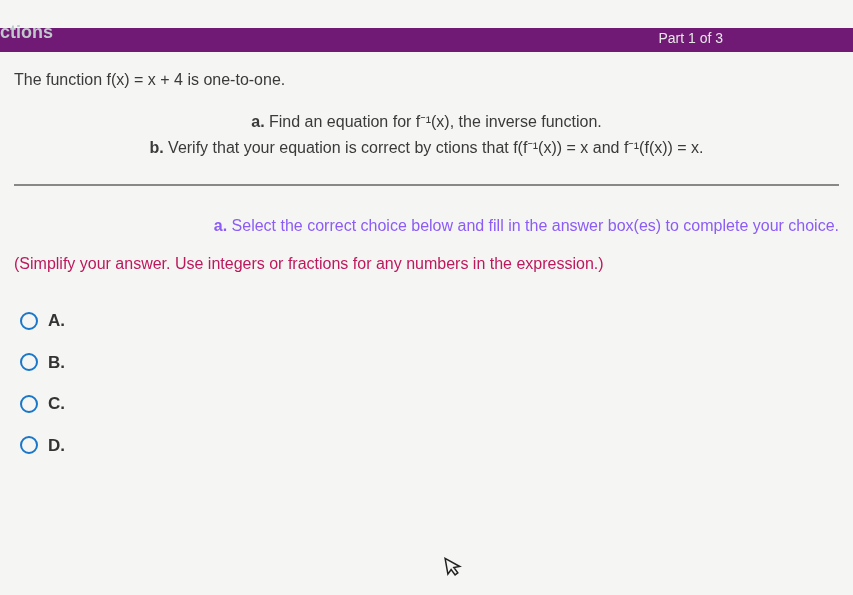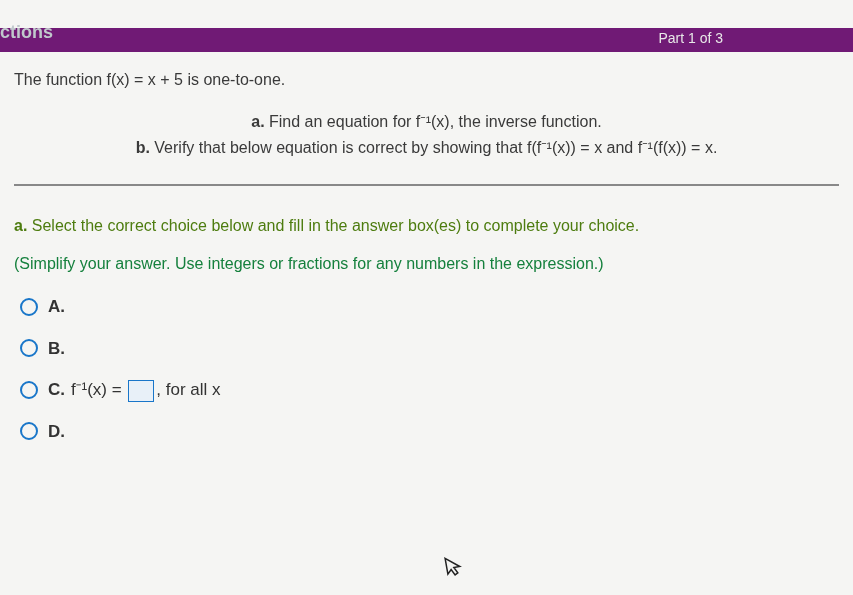--- a/index.html
+++ b/index.html
@@ -56,22 +56,22 @@
     position:absolute;
     right:-2px;
     top:-7px;
     width:10px; height:10px;
     border:2px solid #aaa;
     border-left:none;
     border-bottom:none;
     border-radius:0 8px 0 0;
     opacity:0.4;
   }
-  .question-a { margin-bottom: 14px; color:#4d7c0f; }
-  .simplify { margin-bottom: 18px; color:#15803d; }
+  .question-a { margin-bottom: 14px; color:#8b5cf6;text-align:right; }
+  .simplify { margin-bottom: 32px; color:#be185d; }
   .choices { padding-left: 6px; }
   .choice-row {
     display: flex;
     align-items: center;
     margin-bottom: 16px;
     font-size: 17px;
   }
   .radio-outer {
     width: 18px;
     height: 18px;
@@ -108,28 +108,28 @@
 </head>
 <body>
 
 <div class="header-bar">
   <span class="header-left">ctions</span>
   <span class="header-right">Part 1 of 3</span>
 </div>
 
 <div class="content">
 
-  <div class="intro">The function f(x) = x + 5 is one-to-one.</div>
+  <div class="intro">The function f(x) = x + 4 is one-to-one.</div>
 
   <div class="parts">
     <div class="part-line">
       <span class="bold-label">a.</span><span> Find an equation for f⁻¹(x), the inverse function.</span>
     </div>
     <div class="part-line">
-      <span class="bold-label">b.</span><span> Verify that below equation is correct by showing that f(f⁻¹(x)) = x and f⁻¹(f(x)) = x.</span>
+      <span class="bold-label">b.</span><span> Verify that your equation is correct by ctions that f(f⁻¹(x)) = x and f⁻¹(f(x)) = x.</span>
     </div>
   </div>
 
   <hr class="hr">
 
   <div class="question-a">
     <span class="bold-label">a.</span><span> Select the correct choice below and fill in the answer box(es) to complete your choice.</span>
   </div>
 
   <div class="simplify">(Simplify your answer. Use integers or fractions for any numbers in the expression.)</div>
@@ -142,23 +142,20 @@
     </div>
 
     <div class="choice-row">
       <span class="radio-outer"></span>
       <span class="choice-label">B.</span>
     </div>
 
     <div class="choice-row">
       <span class="radio-outer"></span>
       <span class="choice-label">C.</span>
-      <span class="math">
-        <span>f⁻¹(x) = </span><span class="answer-box"></span><span>, for all x</span>
-      </span>
     </div>
 
     <div class="choice-row">
       <span class="radio-outer"></span>
       <span class="choice-label">D.</span>
     </div>
 
   </div>
 </div>
 

